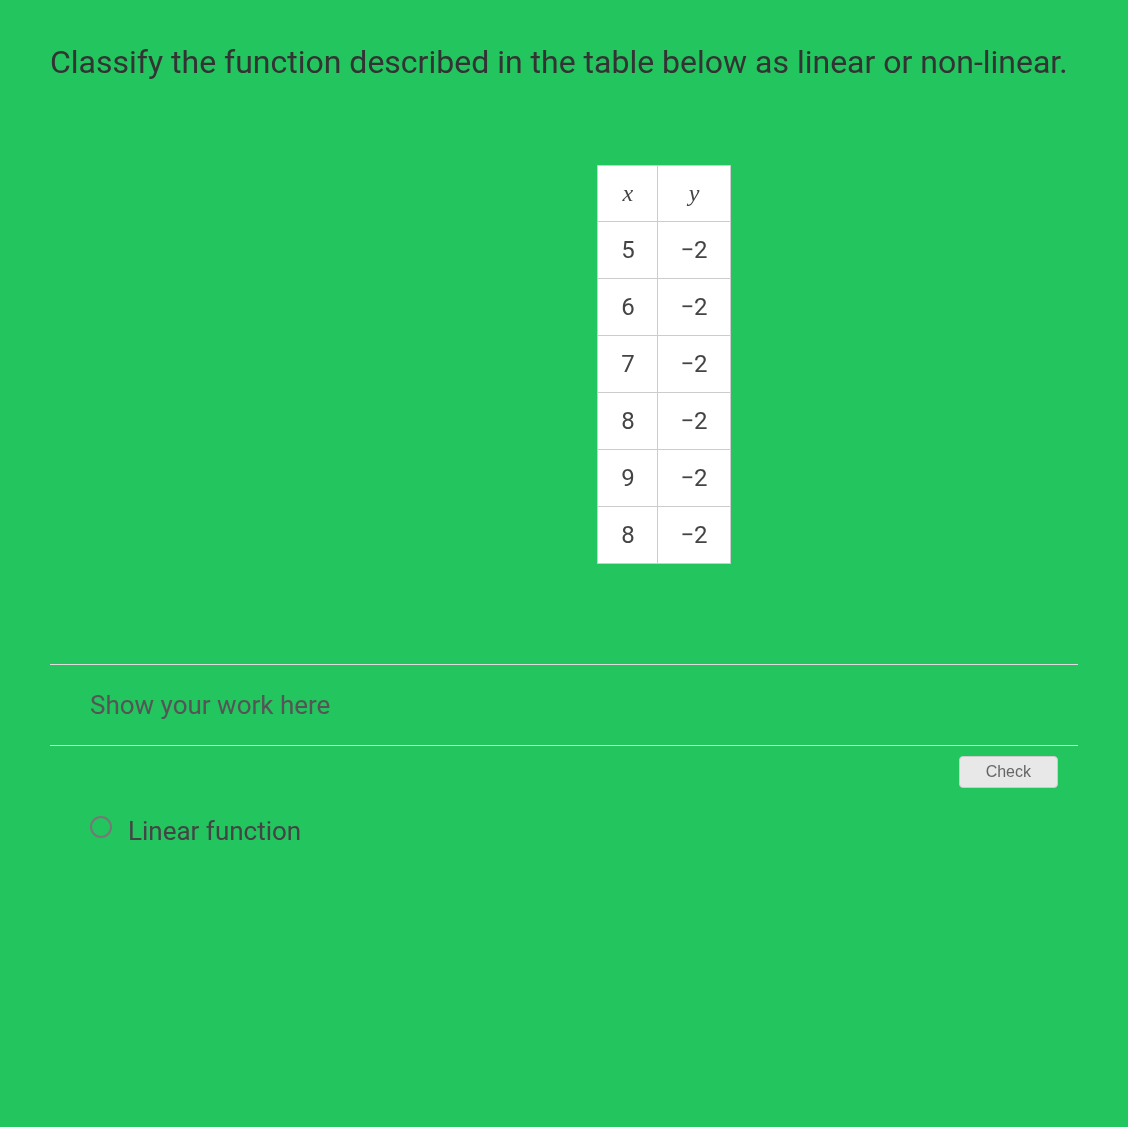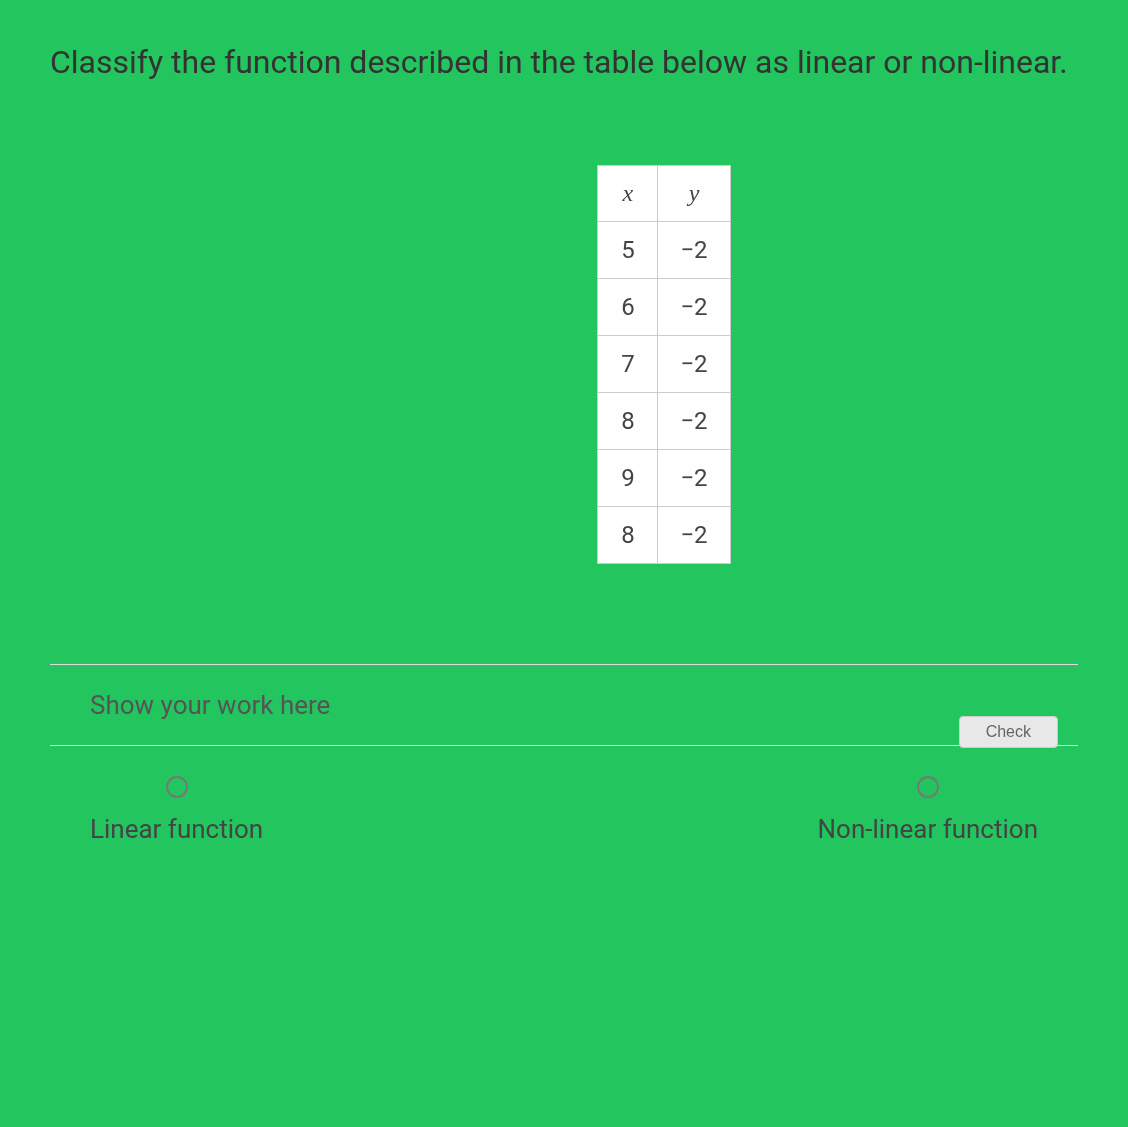--- a/index.html
+++ b/index.html
@@ -50,39 +50,38 @@
     }
     table.data-table th {
       font-style: italic;
       font-weight: 400;
       font-family: Georgia, serif;
     }
     .work-section {
       border-top: 1px solid #ddd;
       border-bottom: 1px solid #ddd;
       padding: 25px 0;
+      margin-bottom: 40px;
     }
     .work-label {
       font-size: 26px;
       color: #555;
       padding-left: 40px;
     }
     .options-row {
       display: flex;
       justify-content: space-between;
       align-items: center;
       padding: 30px 40px 0 40px;
       position: relative;
     }
     .option {
       display: flex;
-      align-items: center;
       gap: 16px;
       cursor: pointer;
-      flex-direction: column;
     }
     .radio-circle {
       width: 22px;
       height: 22px;
       border: 2px solid #777;
       border-radius: 50%;
       flex-shrink: 0;
     }
     .option-label {
       font-size: 26px;
@@ -150,19 +149,15 @@
   </div>
 
   <div class="options-row">
     <button class="check-button">Check</button>
 
     <div class="option">
       <span class="radio-circle"></span>
       <span class="option-label">Linear function</span>
     </div>
 
-    <div class="option">
-      <span class="radio-circle"></span>
-      <span class="option-label">Non-linear function</span>
-    </div>
   </div>
 
 </div>
 
 </body></html>

